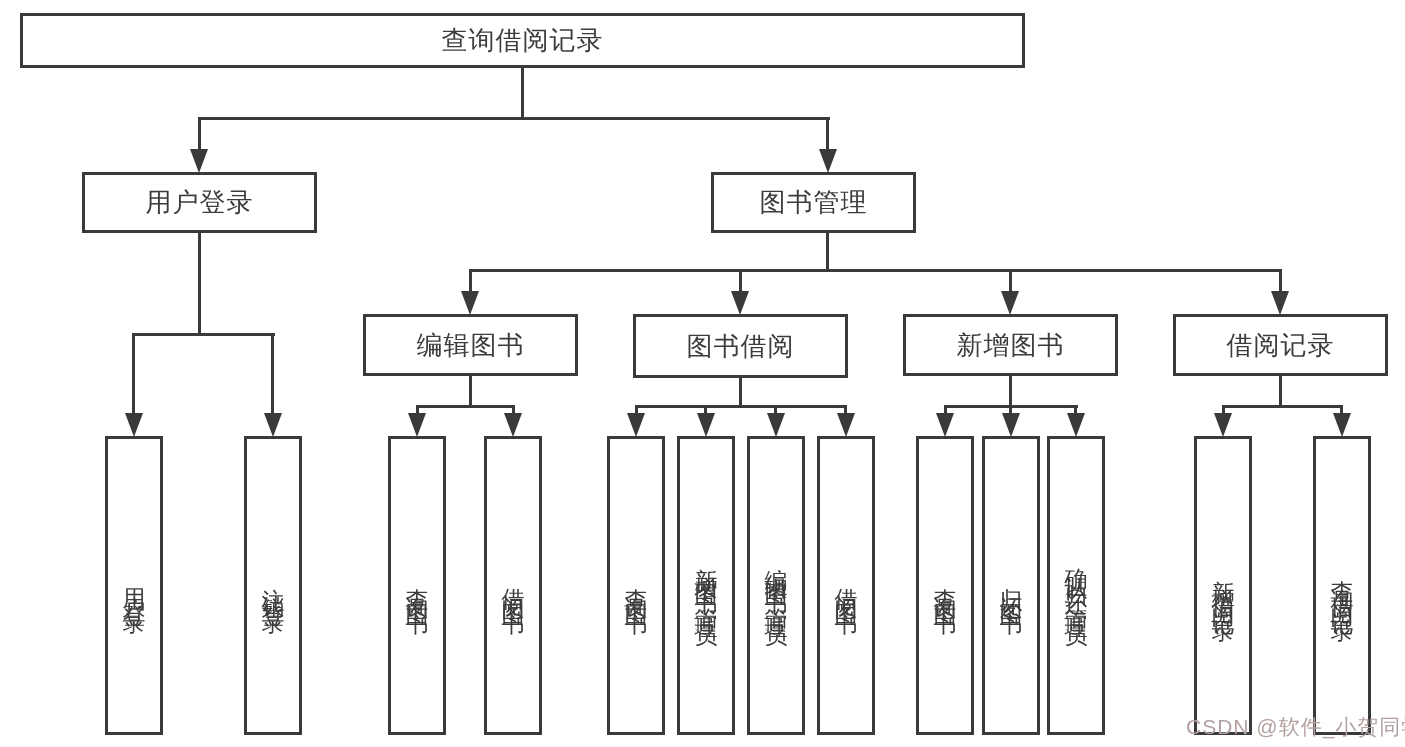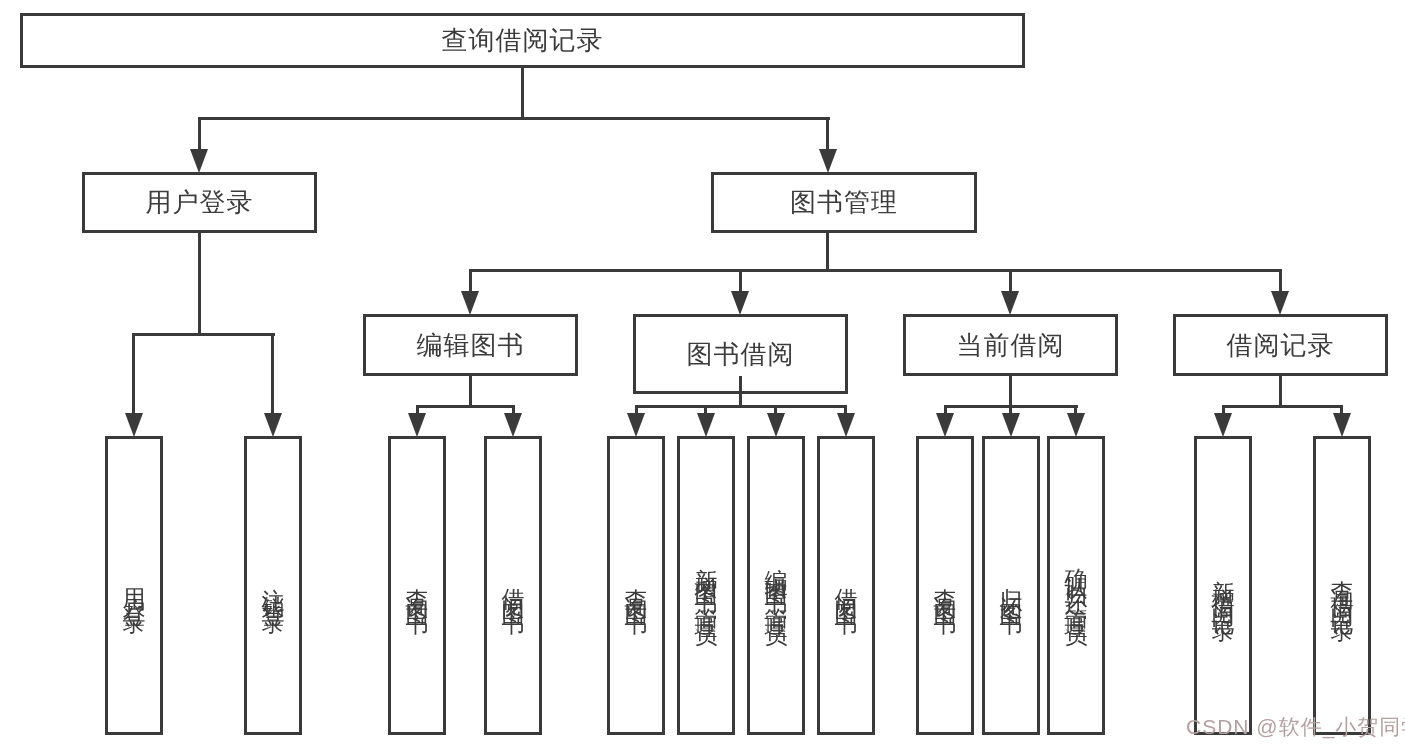--- a/index.html
+++ b/index.html
@@ -42,43 +42,43 @@
   <div class="box" style="left:20px;top:13px;width:1005px;height:55px">查询借阅记录</div>
 
   <div class="vline" style="left:521px;top:68px;height:50px"></div>
   <div class="hline" style="left:198px;top:117px;width:632px"></div>
   <div class="vline" style="left:198px;top:117px;height:34px"></div>
   <div class="arrow" style="left:190px;top:149px"></div>
   <div class="vline" style="left:826px;top:117px;height:34px"></div>
   <div class="arrow" style="left:819px;top:149px"></div>
 
   <div class="box" style="left:82px;top:172px;width:235px;height:61px">用户登录</div>
-  <div class="box" style="left:711px;top:172px;width:266px;height:61px">图书管理</div>
+  <div class="box" style="left:711px;top:172px;width:205px;height:61px">图书管理</div>
 
   <div class="vline" style="left:198px;top:233px;height:102px"></div>
   <div class="hline" style="left:132px;top:333px;width:143px"></div>
   <div class="vline" style="left:132px;top:333px;height:82px"></div>
   <div class="arrow" style="left:125px;top:413px"></div>
   <div class="vline" style="left:271px;top:333px;height:82px"></div>
   <div class="arrow" style="left:264px;top:413px"></div>
 
   <div class="vline" style="left:826px;top:233px;height:38px"></div>
   <div class="hline" style="left:469px;top:269px;width:813px"></div>
   <div class="vline" style="left:469px;top:269px;height:25px"></div>
   <div class="arrow" style="left:461px;top:291px"></div>
   <div class="vline" style="left:739px;top:269px;height:25px"></div>
   <div class="arrow" style="left:731px;top:291px"></div>
   <div class="vline" style="left:1009px;top:269px;height:25px"></div>
   <div class="arrow" style="left:1001px;top:291px"></div>
   <div class="vline" style="left:1279px;top:269px;height:25px"></div>
   <div class="arrow" style="left:1271px;top:291px"></div>
 
   <div class="box" style="left:363px;top:314px;width:215px;height:62px">编辑图书</div>
-  <div class="box" style="left:633px;top:314px;width:215px;height:80px">图书借阅</div>
-  <div class="box" style="left:903px;top:314px;width:215px;height:62px">当前借阅</div>
+  <div class="box" style="left:633px;top:314px;width:215px;height:64px">图书借阅</div>
+  <div class="box" style="left:903px;top:314px;width:215px;height:62px">新增图书</div>
   <div class="box" style="left:1173px;top:314px;width:215px;height:62px">借阅记录</div>
 
   <div class="vline" style="left:469px;top:376px;height:32px"></div>
   <div class="hline" style="left:416px;top:405px;width:99px"></div>
   <div class="vline" style="left:416px;top:405px;height:12px"></div>
   <div class="arrow" style="left:408px;top:413px"></div>
   <div class="vline" style="left:512px;top:405px;height:12px"></div>
   <div class="arrow" style="left:504px;top:413px"></div>
 
   <div class="vline" style="left:739px;top:376px;height:32px"></div>

